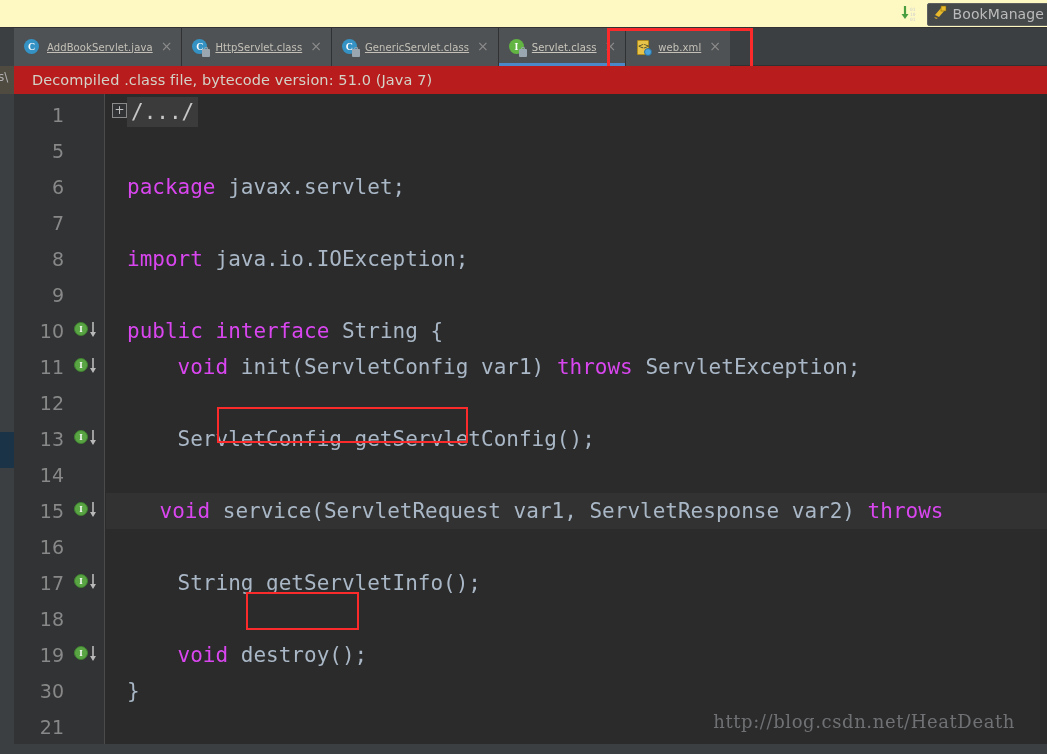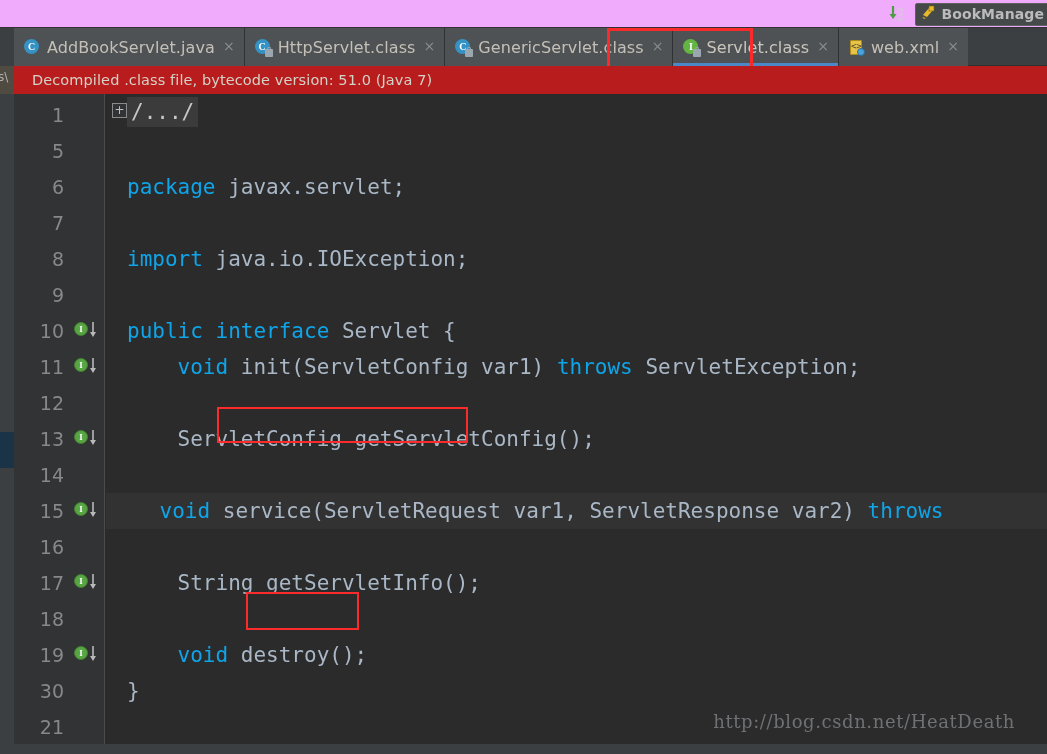--- a/index.html
+++ b/index.html
@@ -19,24 +19,23 @@
     width: 1047px;
     height: 754px;
     background: #2b2b2b;
   }
 
   
   .toolbar {
     position: absolute;
     left: 0; top: 0;
     width: 1047px; height: 28px;
-    background: #f0abfc;
+    background: #fef9c3;
     border-bottom: 1px solid #323232;
     box-sizing: border-box;
-    font-weight: bold;
   }
   .toolbar-right {
     position: absolute;
     right: 0; top: 0;
     height: 28px;
     display: flex;
     align-items: center;
     gap: 6px;
     padding-right: 0px;
   }
@@ -103,24 +102,25 @@
   .tab + .tab { border-left: 1px solid #2f3132; }
   .tab.inactive { background: #4e5254; }
   .tab.active { background: #4e5254; }
   .tab.active .tab-underline {
     position: absolute;
     left: 0; right: 0; bottom: 0;
     height: 3px;
     background: #4a88c7;
   }
   .tab-label {
-    font-size: 16px;
+    font-size: 10px;
     color: #c4c0b8;
     white-space: nowrap;
     letter-spacing: .1px;
+    text-decoration: underline;
   }
   .tab.active .tab-label { color: #cac6bd; }
   .tab-close {
     font-size: 14px;
     color: #8d8d8d;
     line-height: 1;
     margin-left: 2px;
     transform: translateY(-1px);
   }
   .tab-highlight {
@@ -310,21 +310,21 @@
     position: absolute;
     left: 0;
     height: 36px;
     line-height: 36px;
     font-family: "DejaVu Sans Mono", monospace;
     font-size: 21px;
     white-space: pre;
     color: #a9b7c6;
     letter-spacing: 0px;
   }
-  .kw  { color: #0ea5e9; text-align: right; }
+  .kw  { color: #d946ef; text-align: right; }
   .ident { color: #a9b7c6; }
 
   .cur-line {
     position: absolute;
     left: 92px; right: 0;
     height: 36px;
     background: #323232;
   }
 
   .fold-marker {
@@ -500,21 +500,21 @@
         </div>
         <div class="row" style="top: 219px;">
           <div class="lineno">10</div>
           <div class="gicon">
             <span class="gcircle">I</span>
             <span class="garrow"><svg width="8" height="18" viewBox="0 0 8 18">
                 <path d="M4 1 L4 12" stroke="#b9b9b9" stroke-width="1.6" fill="none"></path>
                 <path d="M1 11 L4 16 L7 11 Z" fill="#b9b9b9"></path>
               </svg></span>
           </div>
-          <div class="codeline" style="left: 113px;"><span class="kw">public</span><span class="ident"> </span><span class="kw">interface</span><span class="ident"> Servlet {</span></div>
+          <div class="codeline" style="left: 113px;"><span class="kw">public</span><span class="ident"> </span><span class="kw">interface</span><span class="ident"> String {</span></div>
         </div>
         <div class="row" style="top: 255px;">
           <div class="lineno">11</div>
           <div class="gicon">
             <span class="gcircle">I</span>
             <span class="garrow"><svg width="8" height="18" viewBox="0 0 8 18">
                 <path d="M4 1 L4 12" stroke="#b9b9b9" stroke-width="1.6" fill="none"></path>
                 <path d="M1 11 L4 16 L7 11 Z" fill="#b9b9b9"></path>
               </svg></span>
           </div>

